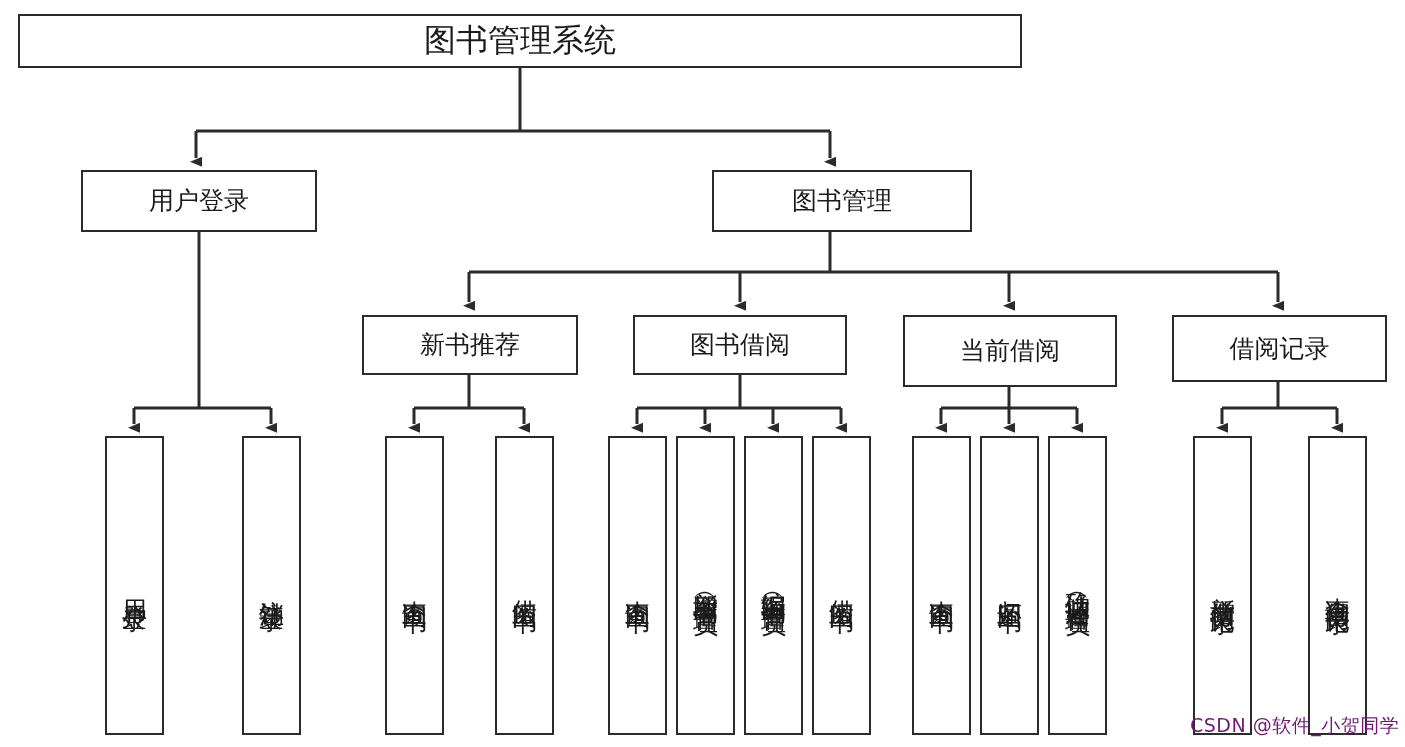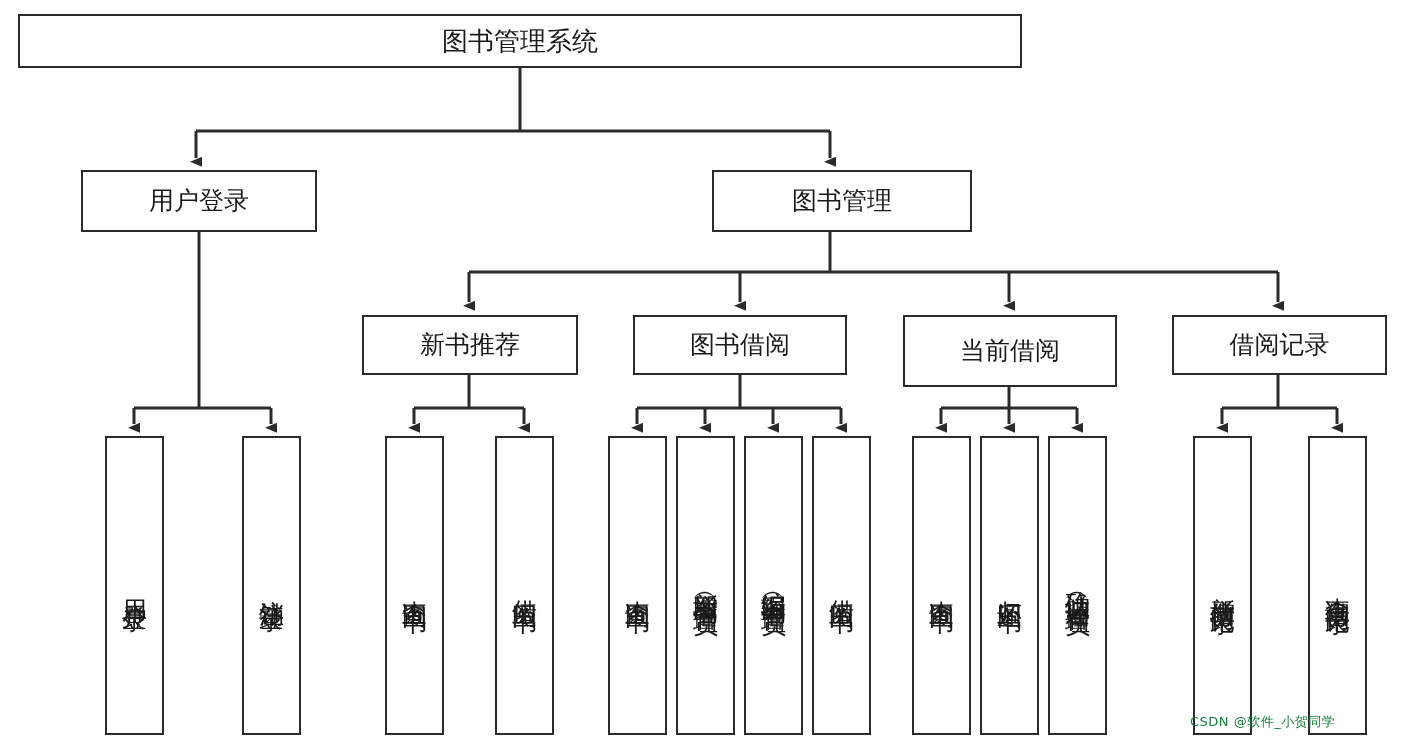--- a/index.html
+++ b/index.html
@@ -40,39 +40,39 @@
     display: block;
     text-align: center;
     line-height: 1.18;
     white-space: nowrap;
   }
   
   .node.horiz .label {
     font-size: 25px;
   }
   .node.root .label {
-    font-size: 26px;
+    font-size: 32px;
   }
   
   .node.vert {
     align-items: center;
     justify-content: center;
   }
   .node.vert .label {
     writing-mode: vertical-rl;
     text-orientation: upright;
     font-size: 25px;
     letter-spacing: 3px;
     line-height: 1;
     white-space: nowrap;
   }
   .watermark {
     position: absolute;
-    font-size: 13px;
-    color: #15803d;
+    font-size: 19px;
+    color: #701a75;
     white-space: nowrap;
     letter-spacing: 0.5px;
   }
 </style>
 </head>
 <body>
 
 <div id="canvas">
 
   <svg class="wires" viewBox="0 0 1405 747">
@@ -138,21 +138,21 @@
 
   <div class="node horiz" style="left:633px; top:315px; width:214px; height:60px;">
     <span class="label">图书借阅</span>
   </div>
   <div class="node horiz" style="left:362px; top:315px; width:216px; height:60px;">
     <span class="label">新书推荐</span>
   </div>
   <div class="node horiz" style="left:903px; top:315px; width:214px; height:72px;">
     <span class="label">当前借阅</span>
   </div>
-  <div class="node horiz" style="left:1172px; top:315px; width:215px; height:60px;">
+  <div class="node horiz" style="left:1172px; top:315px; width:215px; height:67px;">
     <span class="label">借阅记录</span>
   </div>
 
   <div class="node vert" style="left:105px; top:436px; width:59px; height:299px;">
     <span class="label">用户登录</span>
   </div>
   <div class="node vert" style="left:242px; top:436px; width:59px; height:299px;">
     <span class="label">注销登录</span>
   </div>
 

